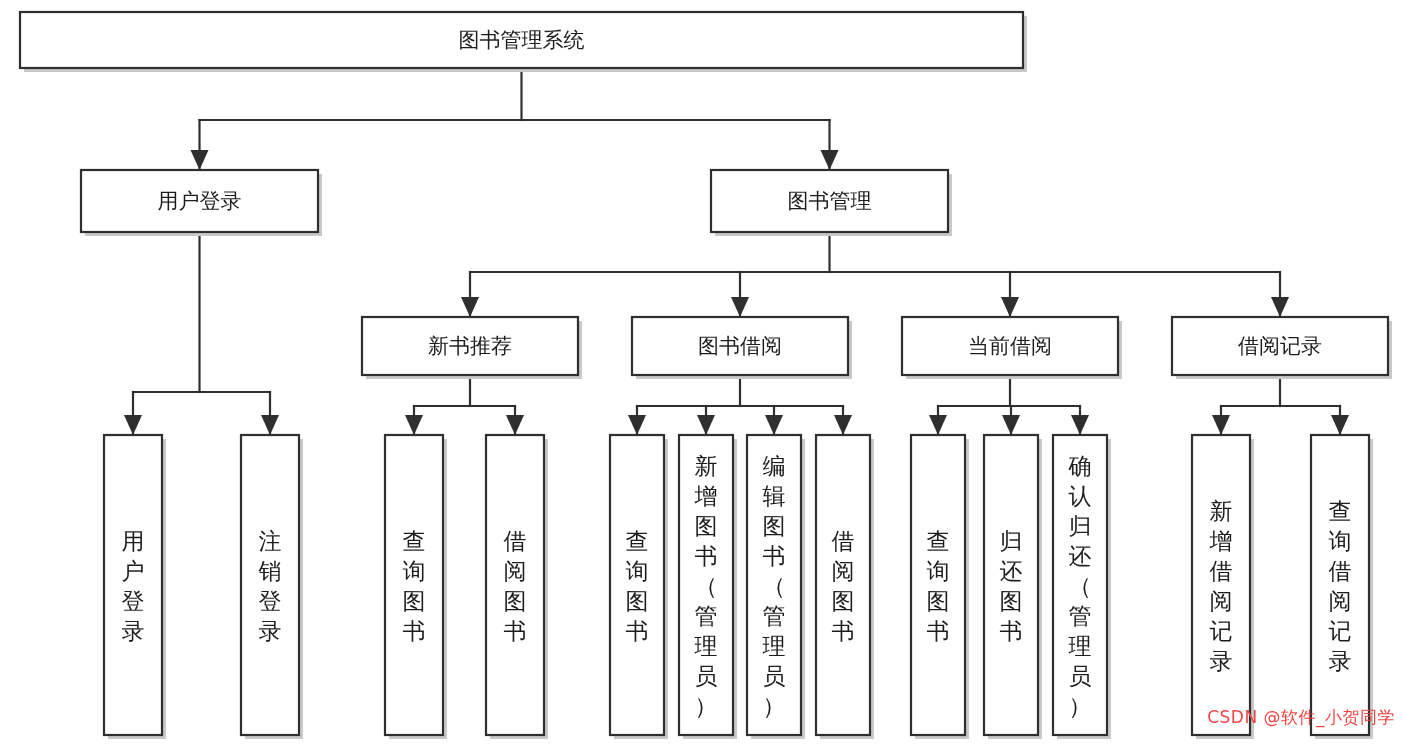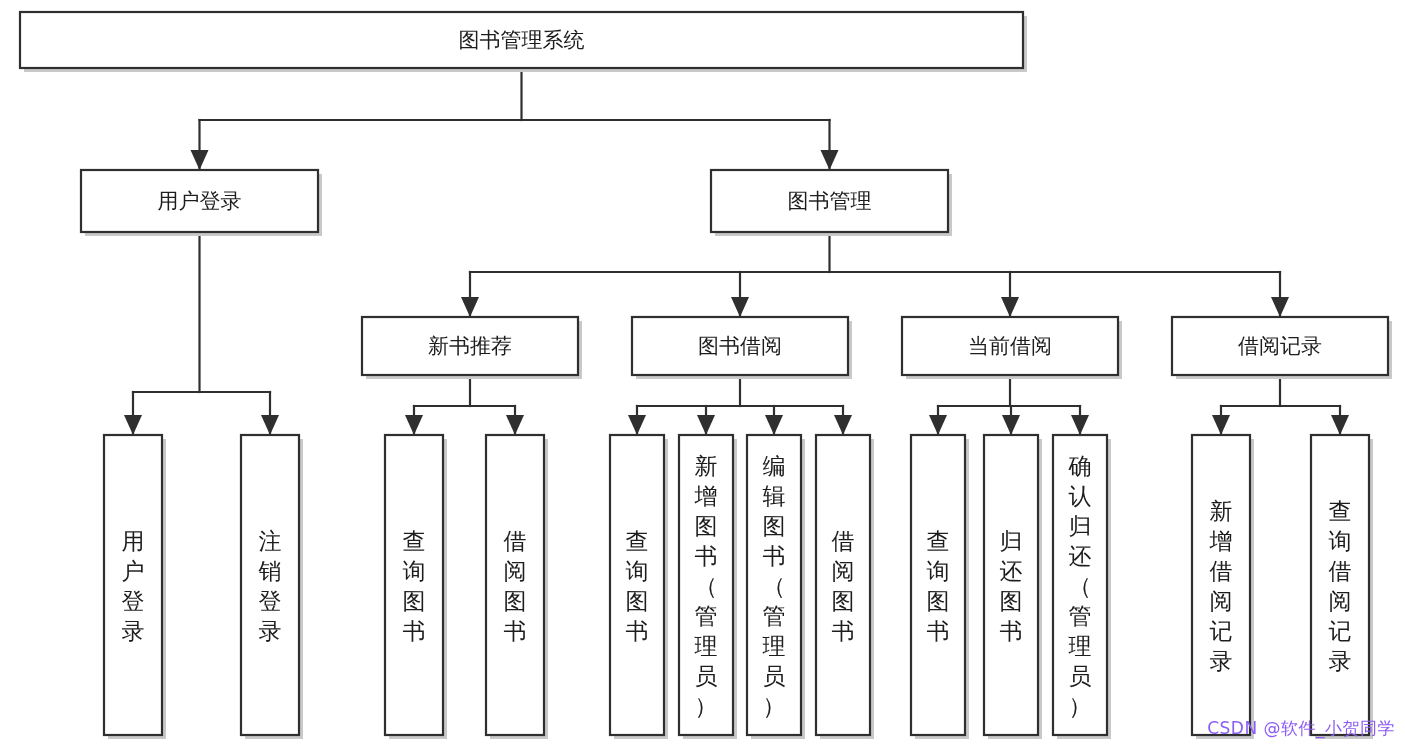--- a/index.html
+++ b/index.html
@@ -42,22 +42,22 @@
   .leaf-label-char{
     fill:#1d1d1d;
     font-family:"DejaVu Sans","Liberation Sans",sans-serif;
     font-size:23px;
     text-anchor:middle;
     dominant-baseline:middle;
   }
   .watermark{
     position:absolute;
     right:10px;
-    bottom:7px;
-    color:#8b5cf6;
+    bottom:18px;
+    color:#ef4444;
     font-size:17px;
     font-family:"DejaVu Sans","Liberation Sans",sans-serif;
     letter-spacing:0.5px;
     white-space:nowrap;
     pointer-events:none;
   }
 </style>
 </head>
 <body>
 

